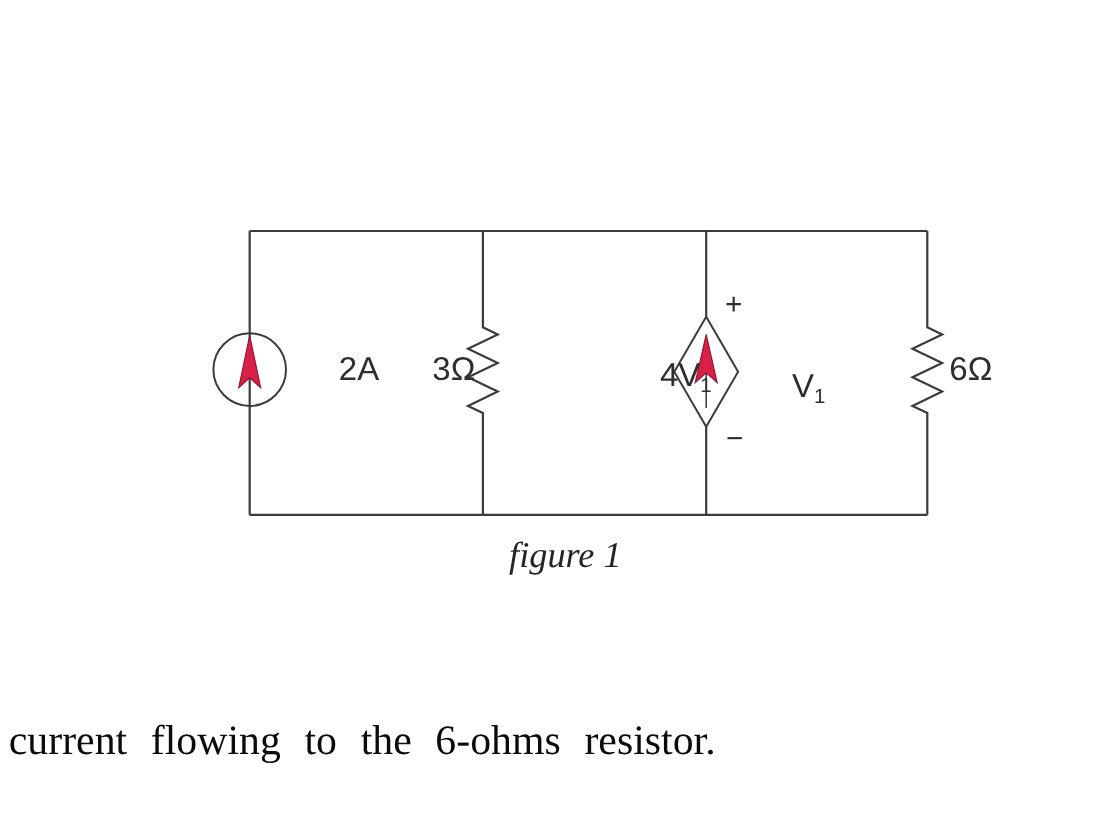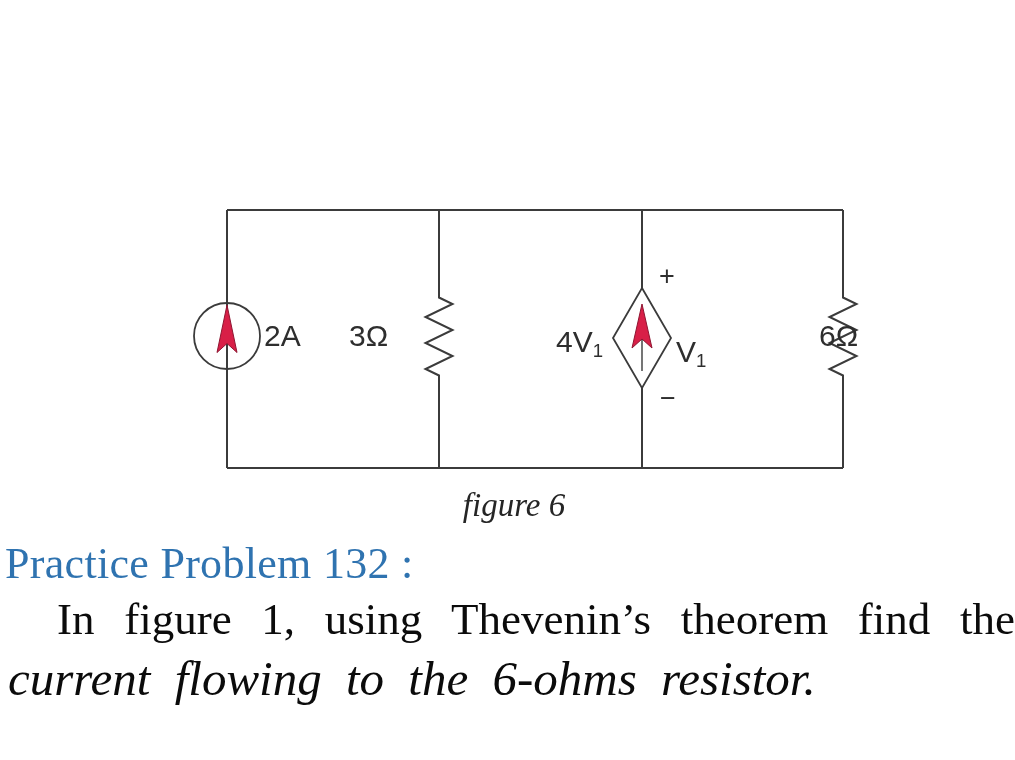--- a/index.html
+++ b/index.html
@@ -26,20 +26,21 @@
   .sym   { fill: none; stroke: var(--line-gray); stroke-width: 1.8; }
   .thin  { stroke-width: 1.4; }
   .arrow { fill: var(--arrow-red); stroke: var(--arrow-red-dark); stroke-width: 1; stroke-linejoin: miter; }
   .clabel {
     position: absolute;
     font-family: "Liberation Sans", sans-serif;
     font-size: 30px;
     line-height: 1;
     color: var(--label-gray);
     white-space: nowrap;
+    margin-left: 44px;
   }
   .clabel sub { font-size: 0.62em; vertical-align: -0.28em; line-height: 0; }
   .sign {
     position: absolute;
     font-family: "Liberation Sans", sans-serif;
     font-size: 27px;
     line-height: 1;
     color: var(--label-gray);
   }
   .fig-caption {
@@ -71,26 +72,25 @@
     color: var(--body-black);
     text-indent: 57px;
     text-align: justify;
     text-align-last: justify;
     white-space: normal;
   }
   .body-line2 {
     position: absolute;
     left: 8px; top: 654px; width: 1000px;
     font-family: "Liberation Serif", serif;
-    font-size: 49px;
+    font-size: 38px;
     line-height: 1;
     word-spacing: 12px;
     color: var(--body-black);
     white-space: nowrap;
-    font-style: italic;
   }
 </style>
 </head>
 <body>
 
 <div class="slide">
 
   <svg class="circuit-svg" width="1015" height="760" viewBox="0 0 1015 760">
     <g>
       <path class="wire" d="M227 210 L843 210"></path>
@@ -126,21 +126,19 @@
   <div class="clabel" style="left:676px; top:337px">
     <span>V</span><sub>1</sub>
   </div>
 
   <div class="clabel" style="left:819px; top:321px">6Ω</div>
 
   <div class="sign" style="left:659px; top:263px">+</div>
 
   <div class="sign" style="left:660px; top:385px">−</div>
 
-  <div class="fig-caption">figure 6</div>
+  <div class="fig-caption">figure 1</div>
 
-  <div class="heading">Practice Problem 132 :</div>
 
-  <div class="body-line1">In figure 1, using Thevenin’s theorem find the</div>
 
   <div class="body-line2">current flowing to the 6-ohms resistor.</div>
 
 </div>
 
 </body></html>

